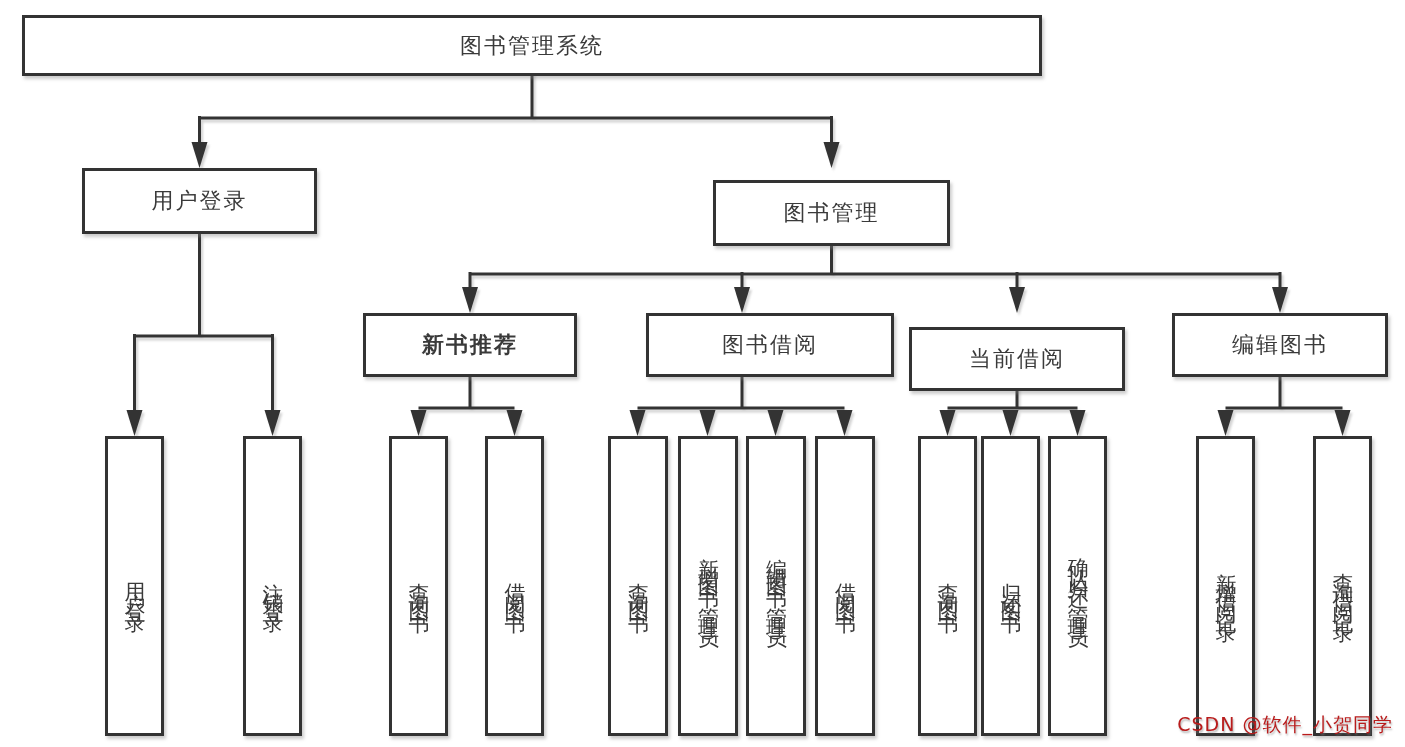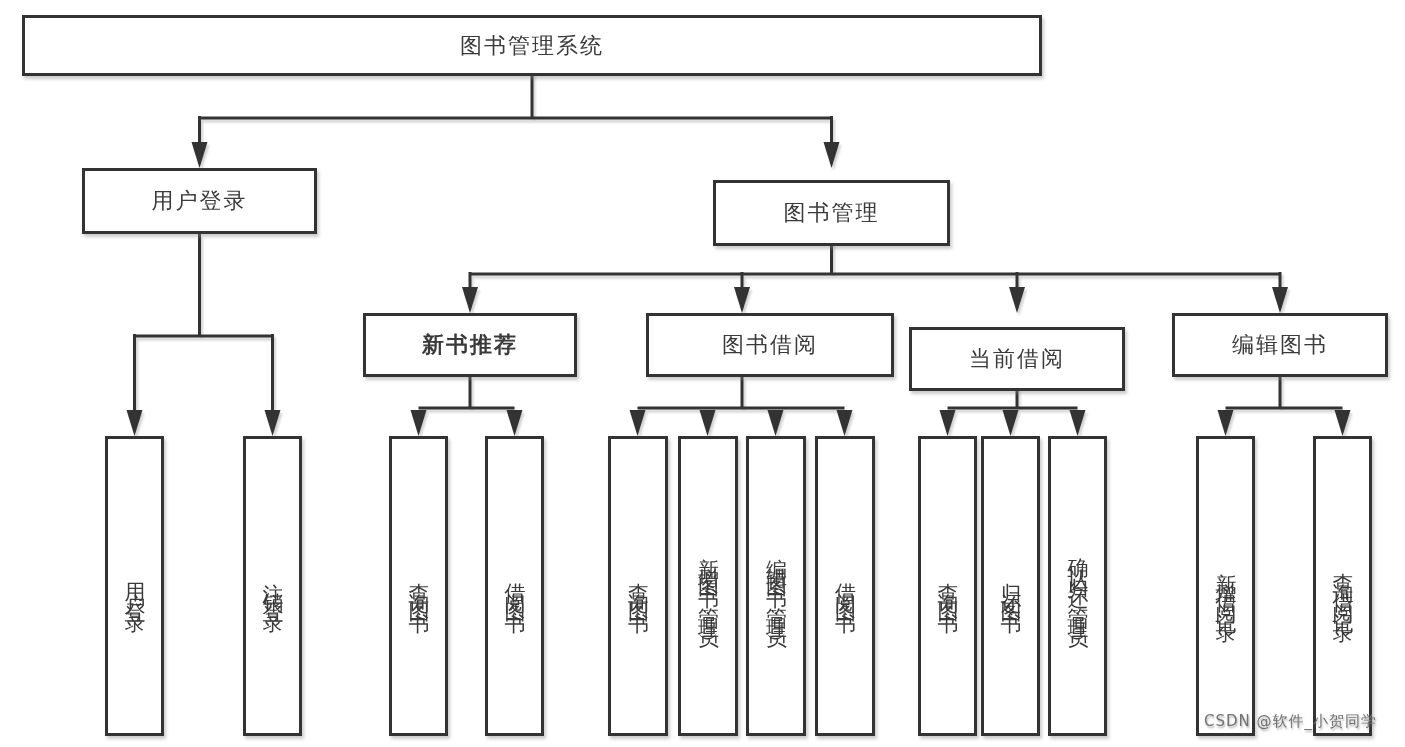--- a/index.html
+++ b/index.html
@@ -41,24 +41,24 @@
     writing-mode: vertical-rl;
     text-orientation: mixed;
     font-size: 21px;
     letter-spacing: 10px;
     line-height: 1;
     white-space: nowrap;
     color: #3a3a3a;
   }
   #watermark {
     position: absolute;
-    right: 28px;
+    right: 12px;
     top: 712px;
-    font-size: 15px;
-    color: #737373;
+    font-size: 19px;
+    color: #b91c1c;
     letter-spacing: 1px;
     text-shadow: 1px 2px 2px rgba(120,120,120,0.55);
     white-space: nowrap;
   }
 </style>
 </head>
 <body>
 
 <div id="stage">
 

